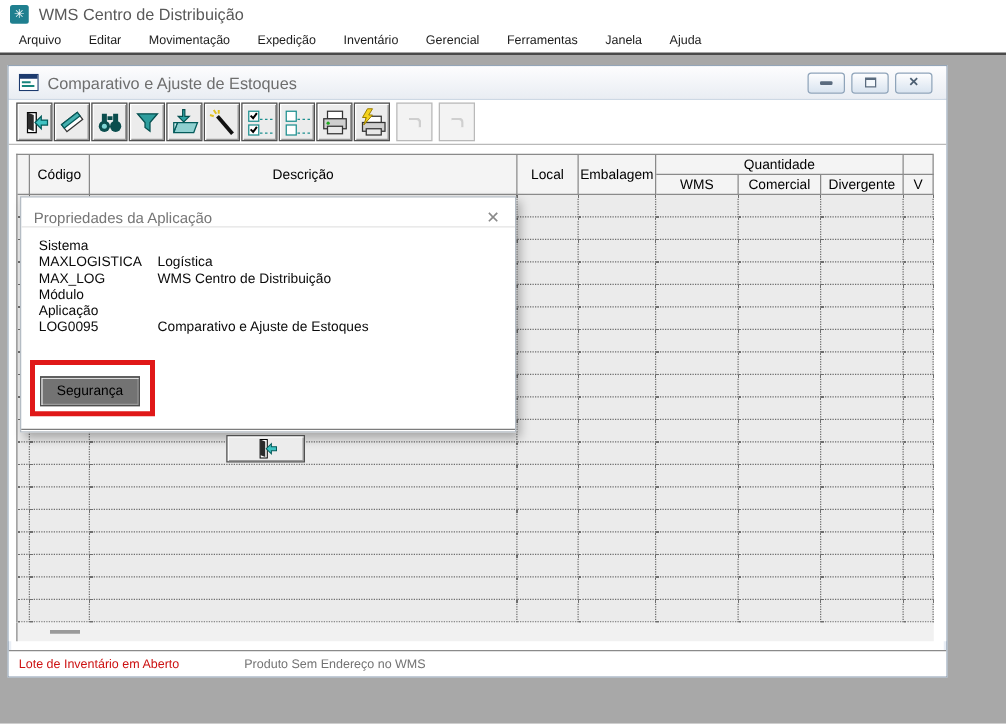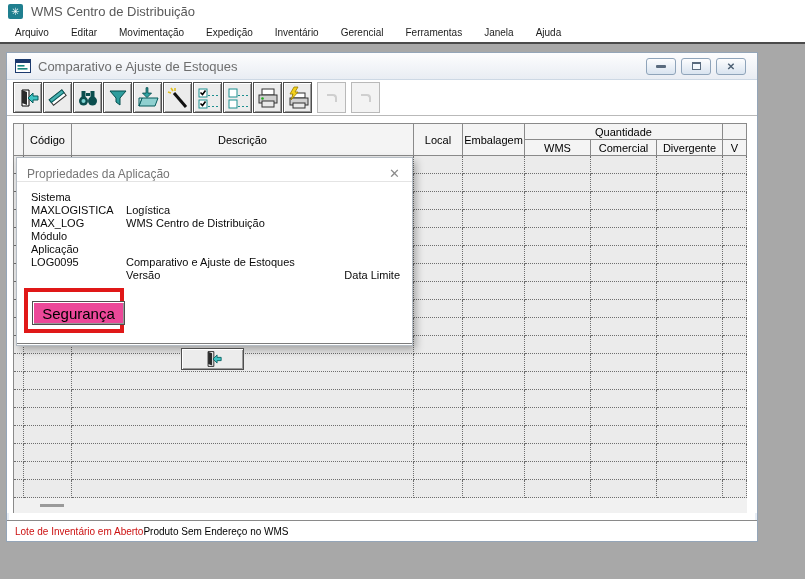--- a/index.html
+++ b/index.html
@@ -52,37 +52,37 @@
   .rs { grid-row:1/3; }
   .tbody { width:734px; border-left:1px solid #8a8a8a; background:#ebebeb; }
   .trow { display:grid; grid-template-columns:10px 48px 342px 49px 62px 66px 66px 66px 1fr; height:18px; }
   .tcell { border-right:1px dotted #6e6e6e; border-bottom:1px dotted #6e6e6e; }
   .hstrip { width:734px; height:15px; background:#f1f1f1; border-left:1px solid #8a8a8a; position:relative; }
   .hthumb { position:absolute; left:26px; top:6px; width:24px; height:3px; background:#9a9a9a; }
 
   .legend { margin-top:auto; height:21px; border-top:1px solid #8a8a8a; background:#fff;
             display:flex; align-items:center; font-size:10px; }
   .legend-red { color:#cc1111; margin-left:8px; }
-  .legend-green { color:#000000; }
+  .legend-green { color:#737373; margin-left:52px; }
 
   
   .dialog { position:absolute; left:16px; top:113px; width:397px; height:189px; background:#fff;
             border:1px solid #b4bcc4; box-shadow:3px 4px 8px rgba(0,0,0,0.3); }
   .dlg-titlebar { height:24px; display:flex; align-items:flex-end; padding:0 10px; border-bottom:1px solid #e4e4e4; }
   .dlg-title { font-size:12px; color:#767676; flex:1; }
   .dlg-close { font-size:13px; color:#8a8a8a; cursor:default; padding:0 2px; }
   .dlg-body { position:relative; height:164px; font-size:11px; color:#0a0a0a; }
   .dlg-lines { position:absolute; left:14px; top:9px; right:10px; }
   .dlg-line { height:13px; line-height:13px; white-space:nowrap; }
   .dlg-code { display:inline-block; width:92px; }
   .dlg-datalimite { position:absolute; right:2px; top:0; }
   .red-rect { position:absolute; left:7px; top:106px; width:100px; height:45px; border:4px solid #e01818; }
-  .btn-seguranca { position:absolute; left:15px; top:119px; width:93px; height:24px; background:#ec4899;
+  .btn-seguranca { position:absolute; left:15px; top:119px; width:80px; height:24px; background:#737373;
                    border:1px solid #4f4f4f; box-shadow:inset 1px 1px 0 #fff, inset -1px -1px 0 #9a9a9a;
-                   font-size:15px; color:#000; display:flex; align-items:center; justify-content:center; cursor:default; }
+                   font-size:11px; color:#000; display:flex; align-items:center; justify-content:center; cursor:default; }
   .dlg-divider { position:absolute; left:0; right:0; top:161px; border-top:1px solid #7c7c7c; }
   .btn-exit { position:absolute; left:164px; top:166px; width:63px; height:22px; background:#ececec;
               border:1px solid #4f4f4f; box-shadow:inset 1px 1px 0 #fff, inset -1px -1px 0 #9a9a9a;
               display:flex; align-items:center; justify-content:center; cursor:default; }
 </style>
 </head>
 <body>
 
 <div class="app">
 
@@ -471,25 +471,20 @@
           <div class="dlg-line">
             <span class="dlg-code">MAX_LOG</span>
             <span>WMS Centro de Distribuição</span>
           </div>
           <div class="dlg-line">Módulo</div>
           <div class="dlg-line">Aplicação</div>
           <div class="dlg-line">
             <span class="dlg-code">LOG0095</span>
             <span>Comparativo e Ajuste de Estoques</span>
           </div>
-          <div class="dlg-line" style="position:relative">
-            <span class="dlg-code"></span>
-            <span>Versão</span>
-            <span class="dlg-datalimite">Data Limite</span>
-          </div>
         </div>
         <div class="red-rect"></div>
         <div class="btn-seguranca">Segurança</div>
         <div class="dlg-divider"></div>
         <div class="btn-exit">
           <svg width="20" height="18" viewBox="0 0 24 22">
             <path d="M6 2h7v18H6z" fill="#fff" stroke="#000"></path>
             <path d="M6 2l5 2v15l-5-2z" fill="#2b2b2b"></path>
             <path d="M22 9h-5V6l-5 5 5 5v-3h5z" fill="#3fc3c3" stroke="#045b5b" stroke-width="1"></path>
           </svg>

